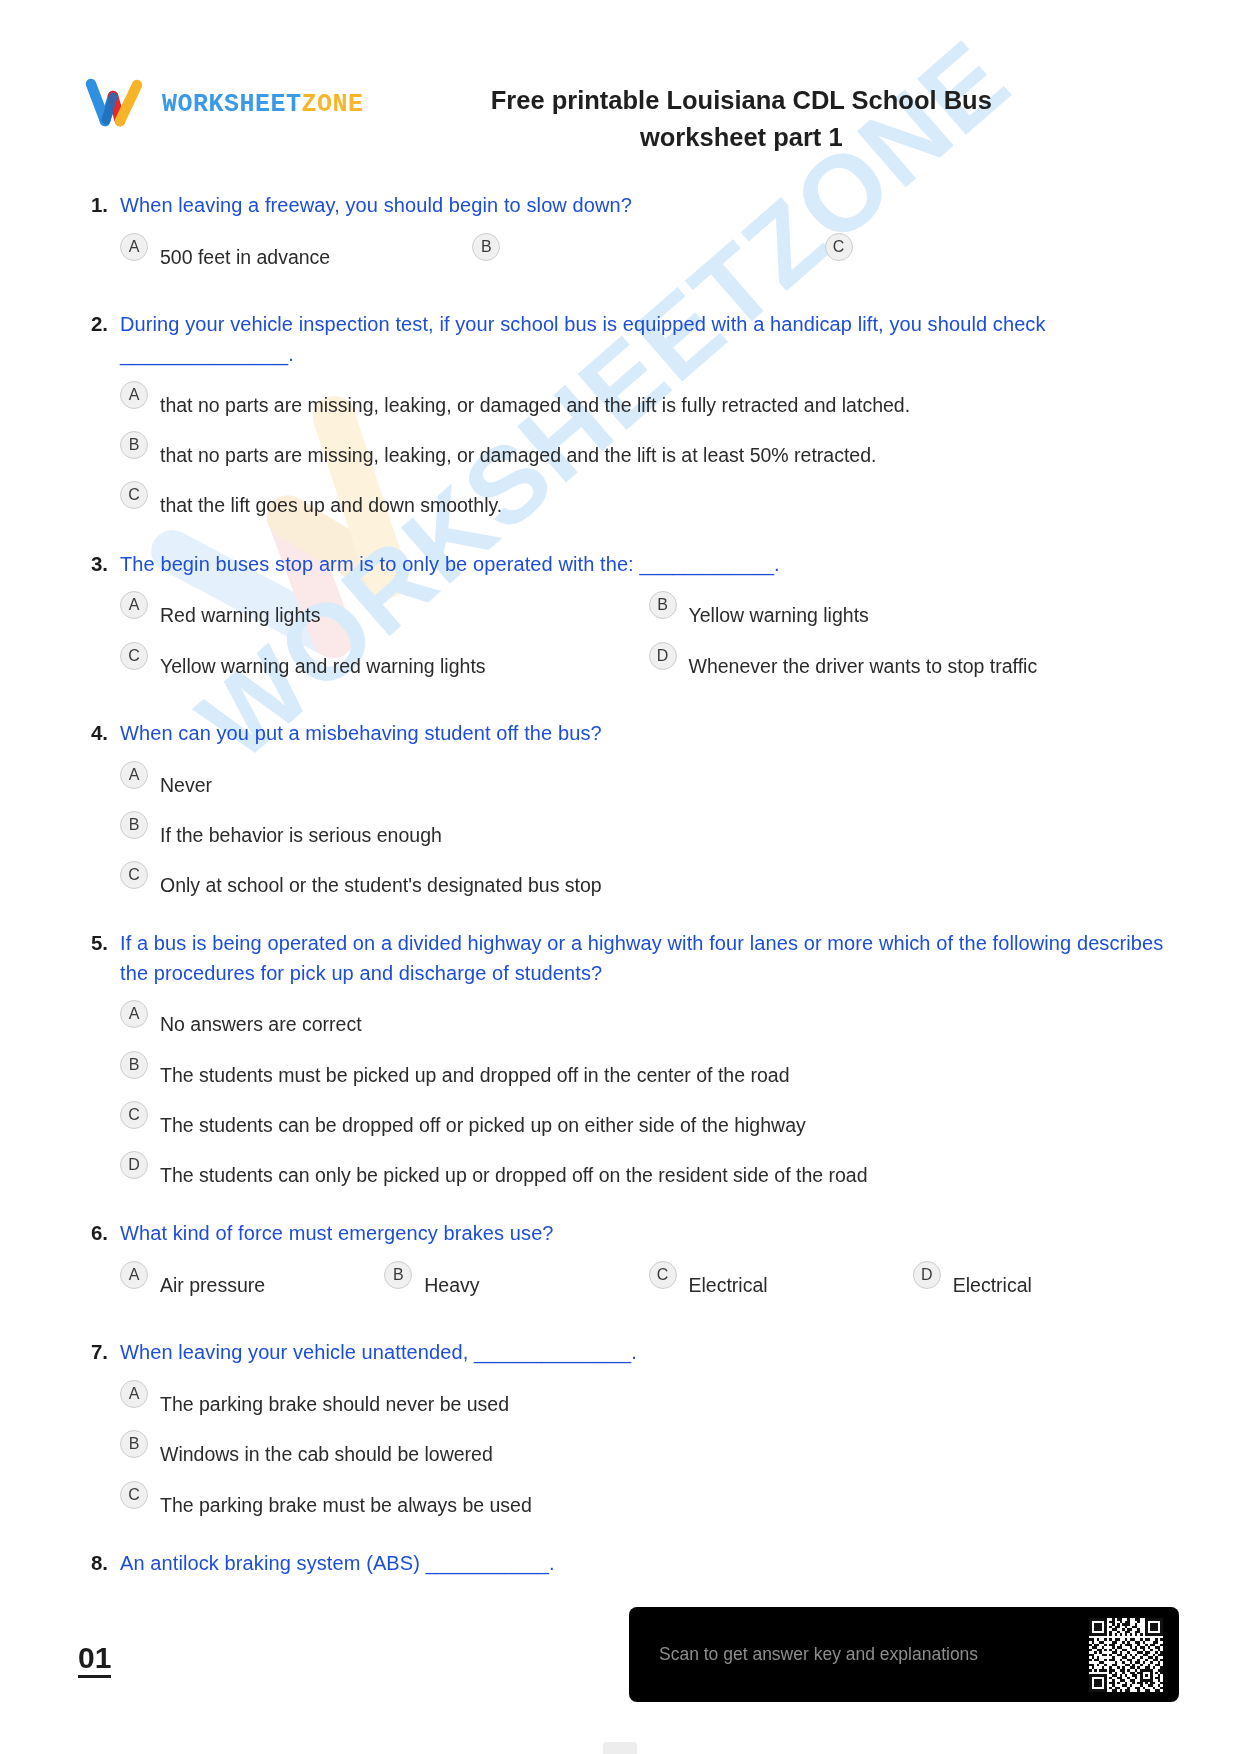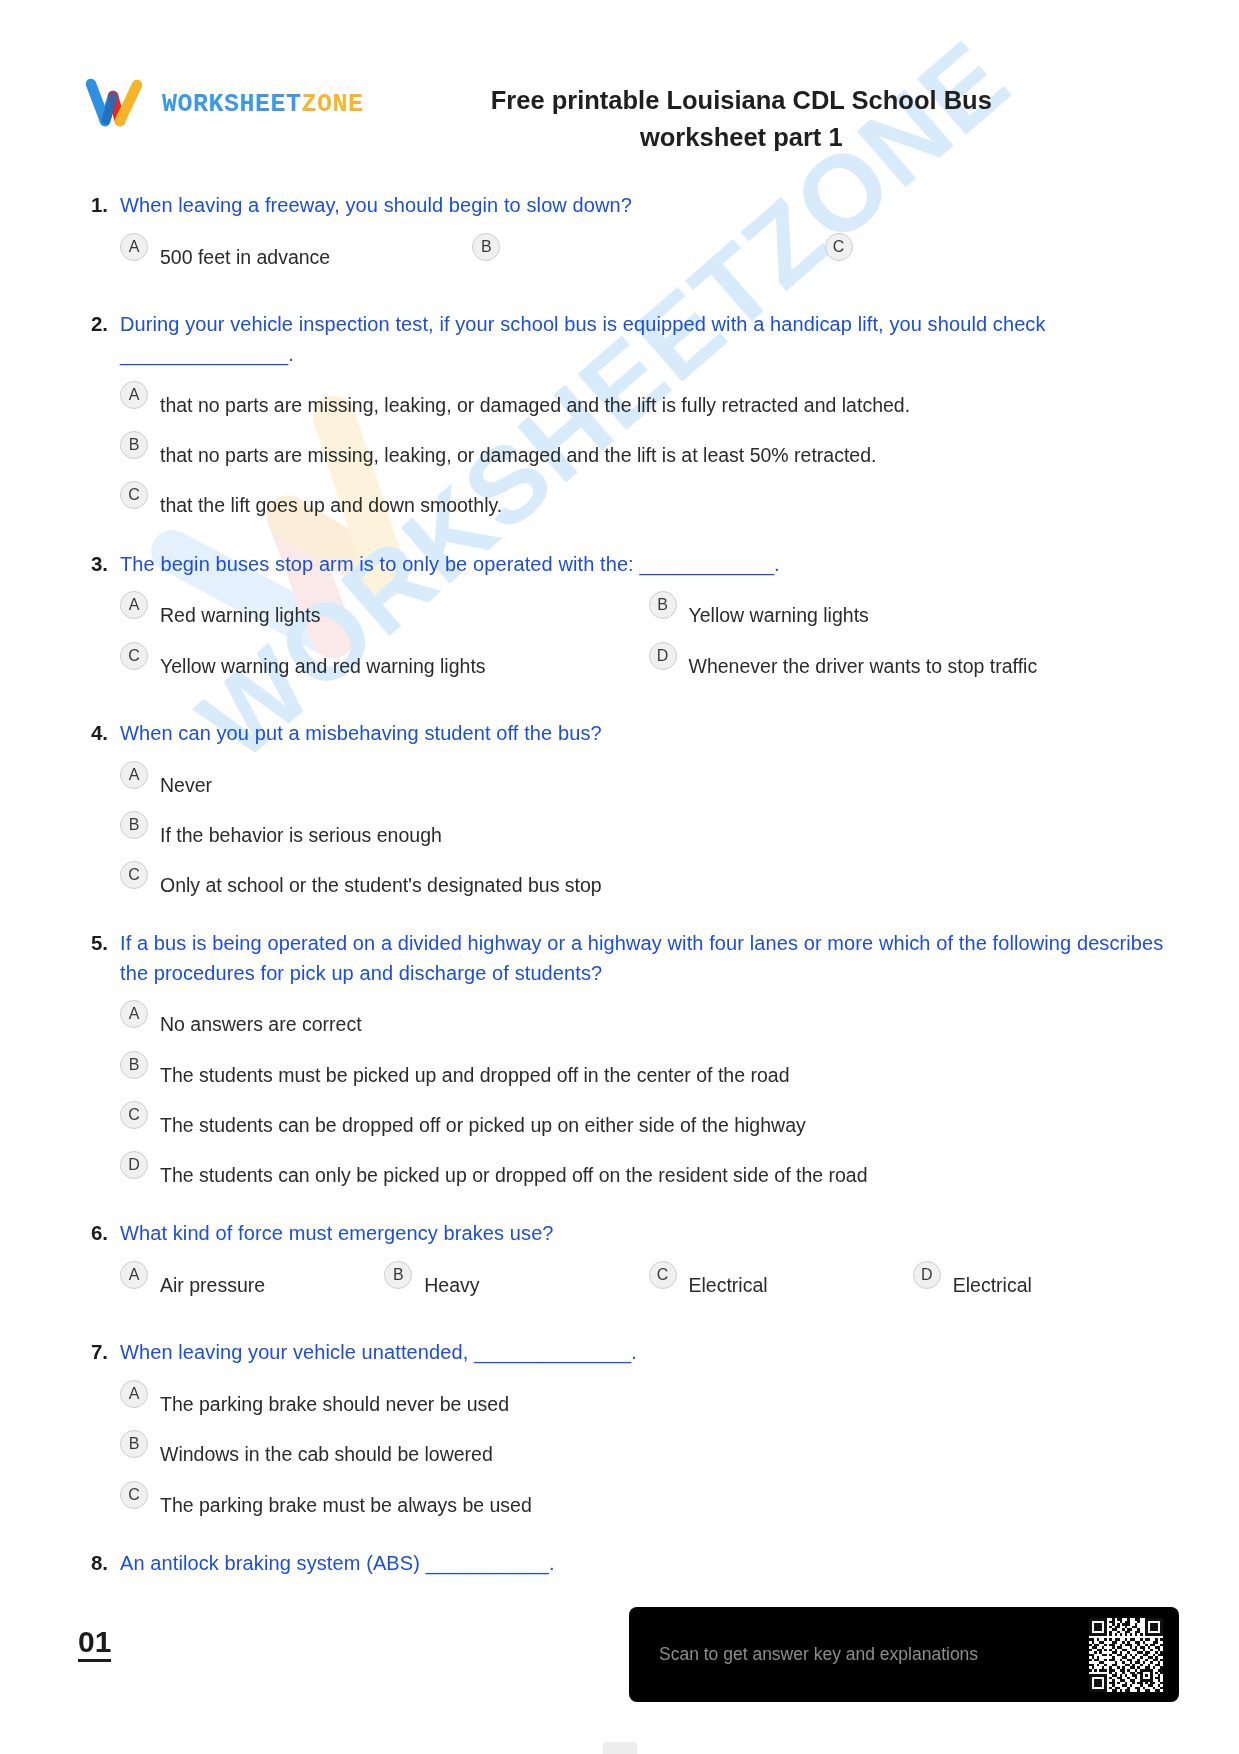--- a/index.html
+++ b/index.html
@@ -93,21 +93,21 @@
     border:1px solid #cdcdcd; background:#f0f0f0;
     color:#3a3a3a;
     font-size:16px; line-height:26px; text-align:center;
     margin-right:12px; margin-top:2px;
   }
   .opt-label { flex:1 1 auto; color:#2b2b2b;margin-top:12px; }
 
   
   .footer { position:absolute; left:0; bottom:0; width:1239px; height:190px; z-index:3; }
   .page-num {
-    position:absolute; left:78px; bottom:92px;
+    position:absolute; left:78px; bottom:76px;
     font-size:30px; font-weight:700; color:#1c1c1c;
     border-bottom:3px solid #1c1c1c; padding-bottom:2px; line-height:1;
   }
   .scan-box {
     position:absolute; right:60px; bottom:52px;
     width:550px; height:95px;
     background:#000000; border-radius:8px;
     display:flex; align-items:center; justify-content:space-between;
     padding:0 16px 0 30px;
   }

